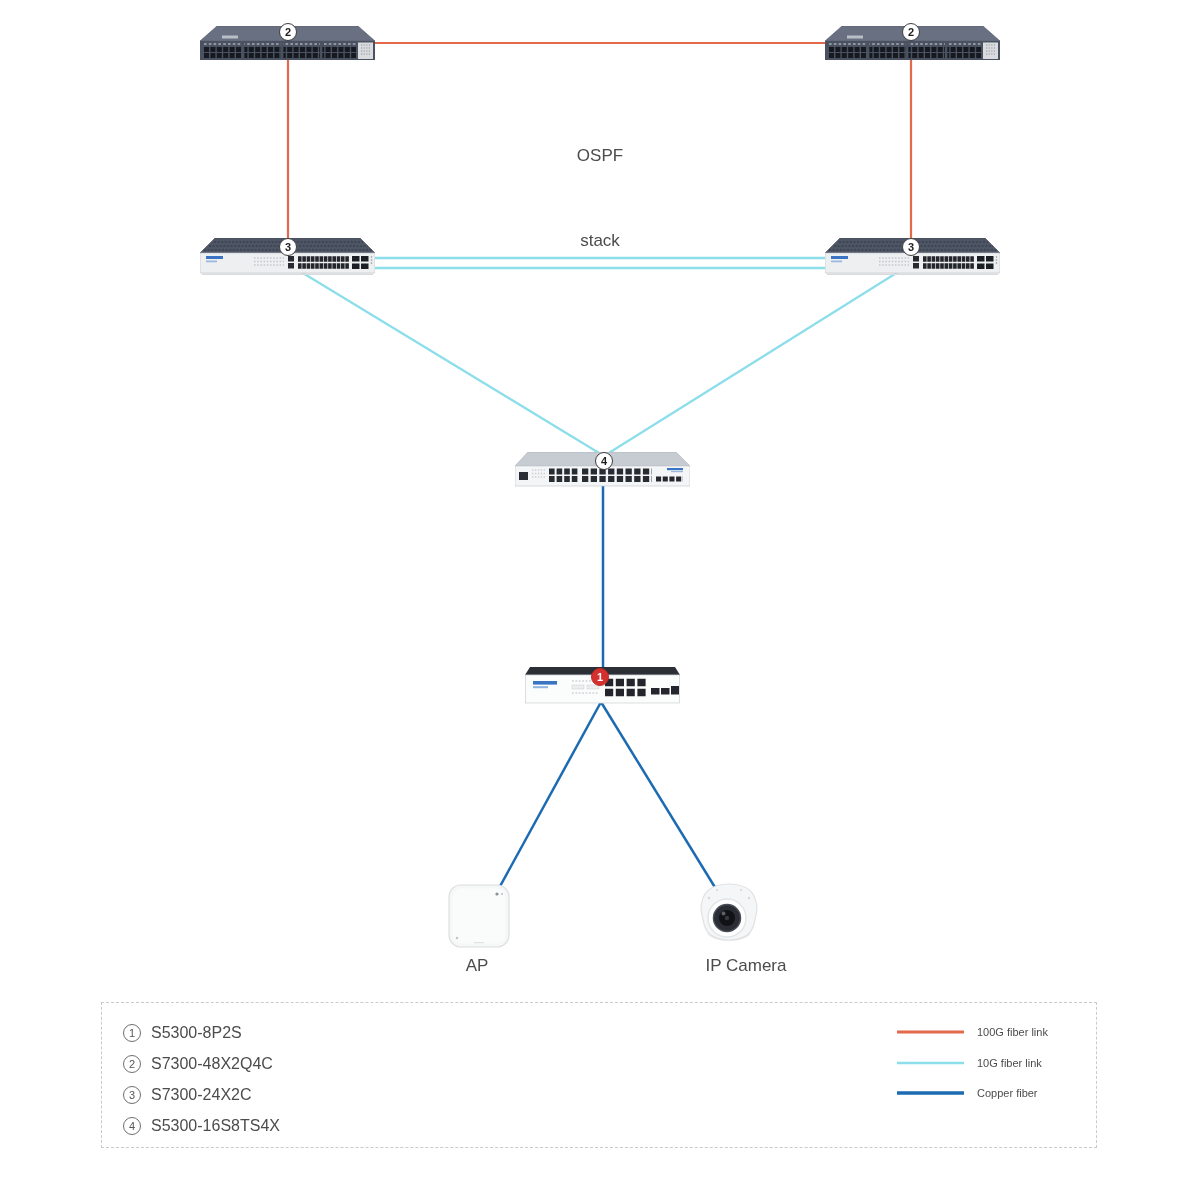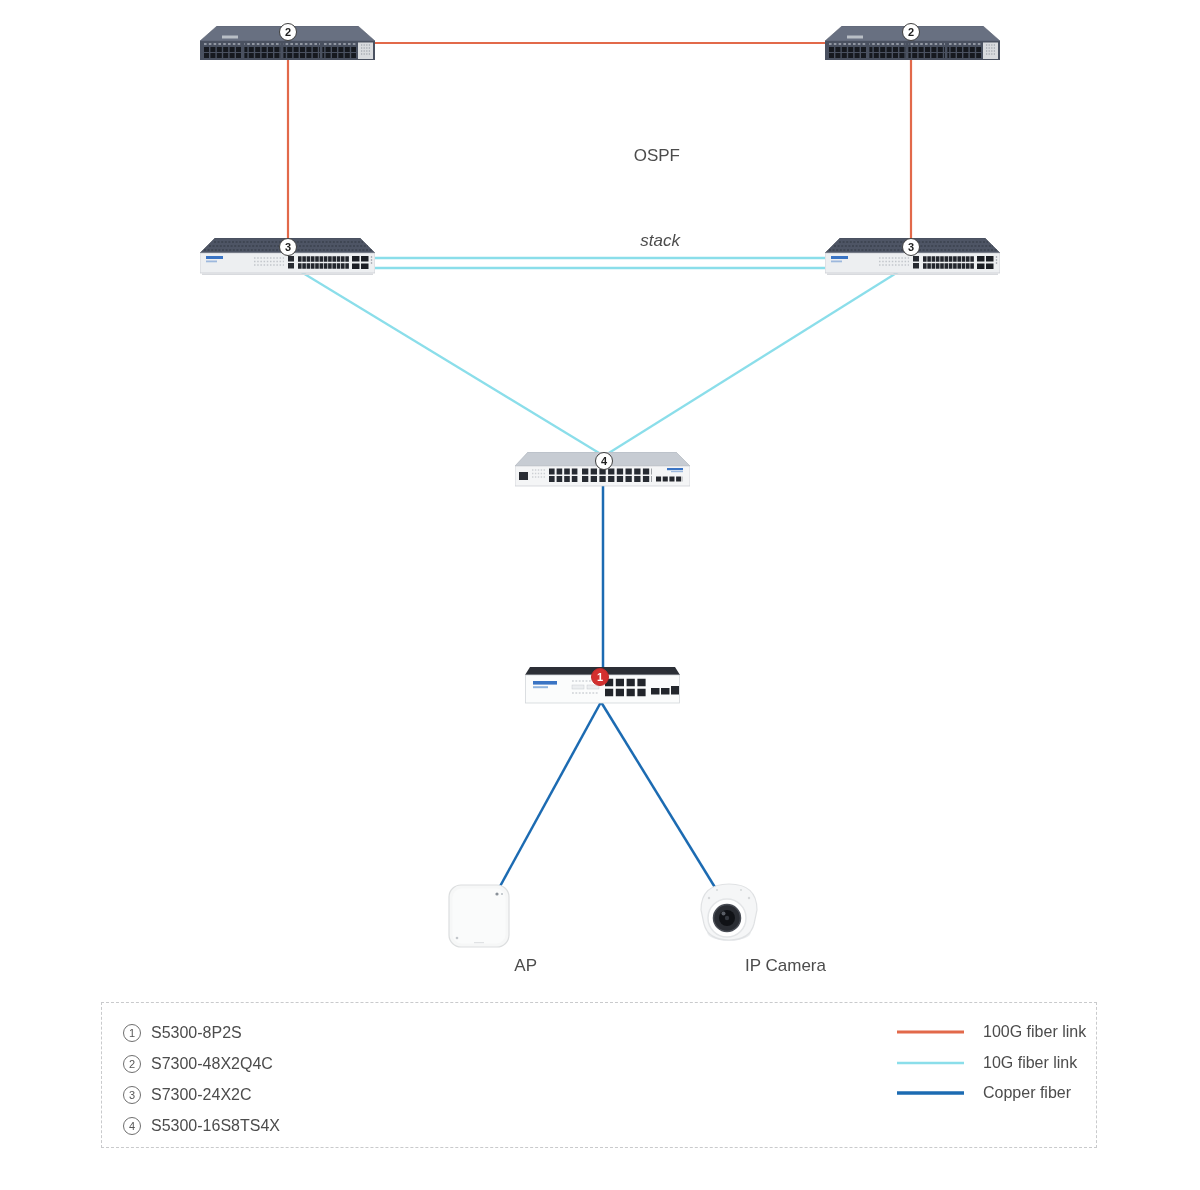--- a/index.html
+++ b/index.html
@@ -3,29 +3,29 @@
 <meta charset="utf-8">
 <style>
   html,body{margin:0;padding:0;background:#ffffff;font-family:"Liberation Sans",sans-serif;}
   .canvas{position:relative;width:1200px;height:1190px;background:#ffffff;overflow:hidden;}
   .links-layer{position:absolute;left:0;top:0;width:1200px;height:1190px;}
   .device{position:absolute;}
   .badge{position:absolute;width:18px;height:18px;border-radius:50%;background:#ffffff;
          border:1px solid #3f3f3f;box-sizing:border-box;font-size:11px;font-weight:bold;
          line-height:16px;text-align:center;color:#1f1f1f;z-index:5;}
   .badge.red{background:#d3302f;border-color:#c22a29;color:#ffffff;}
-  .diagram-label{position:absolute;font-size:17px;color:#4c4c4c;text-align:right;z-index:4;}
+  .diagram-label{position:absolute;font-size:17px;color:#4c4c4c;text-align:center;z-index:4;}
   .legend{position:absolute;left:101px;top:1002px;width:996px;height:146px;
           border:1px dashed #c9cacc;box-sizing:border-box;background:#ffffff;}
   .legend-devices{position:absolute;left:21px;top:14px;}
   .legend-device{height:31px;display:flex;align-items:center;gap:10px;font-size:16px;color:#4c4c4c;}
   .circled-num{display:inline-block;width:18px;height:18px;border:1px solid #6f6f6f;border-radius:50%;
                font-size:11px;line-height:16px;text-align:center;color:#565656;box-sizing:border-box;flex:0 0 18px;}
   .legend-links{position:absolute;left:795px;top:14px;}
-  .legend-link{height:30.5px;display:flex;align-items:center;gap:19px;font-size:16px;color:#4c4c4c;}
+  .legend-link{height:30.5px;display:flex;align-items:center;gap:13px;font-size:11px;color:#4c4c4c;}
 </style>
 </head>
 <body>
 
 <div class="canvas">
 
   <svg class="links-layer" width="1200" height="1190" viewBox="0 0 1200 1190">
     <line x1="374" y1="43" x2="826" y2="43" stroke="#E2694A" stroke-width="2.2"></line>
     <line x1="288" y1="48" x2="288" y2="250" stroke="#E2694A" stroke-width="2.2"></line>
     <line x1="911" y1="48" x2="911" y2="250" stroke="#E2694A" stroke-width="2.2"></line>
@@ -220,21 +220,21 @@
   </div>
 
   <div class="badge" style="left:279px;top:23px;">2</div>
   <div class="badge" style="left:902px;top:23px;">2</div>
   <div class="badge" style="left:279px;top:238px;">3</div>
   <div class="badge" style="left:902px;top:238px;">3</div>
   <div class="badge" style="left:595px;top:452px;">4</div>
   <div class="badge red" style="left:591px;top:668px;">1</div>
 
   <div class="diagram-label" style="left:520px;top:146px;width:160px;">OSPF</div>
-  <div class="diagram-label" style="left:520px;top:231px;width:160px;font-style:italic;">stack</div>
+  <div class="diagram-label" style="left:520px;top:231px;width:160px;">stack</div>
   <div class="diagram-label" style="left:417px;top:956px;width:120px;">AP</div>
   <div class="diagram-label" style="left:666px;top:956px;width:160px;">IP Camera</div>
 
   <div class="legend">
     <div class="legend-devices">
       <div class="legend-device">
         <span class="circled-num">1</span>
         <span>S5300-8P2S</span>
       </div>
       <div class="legend-device">

